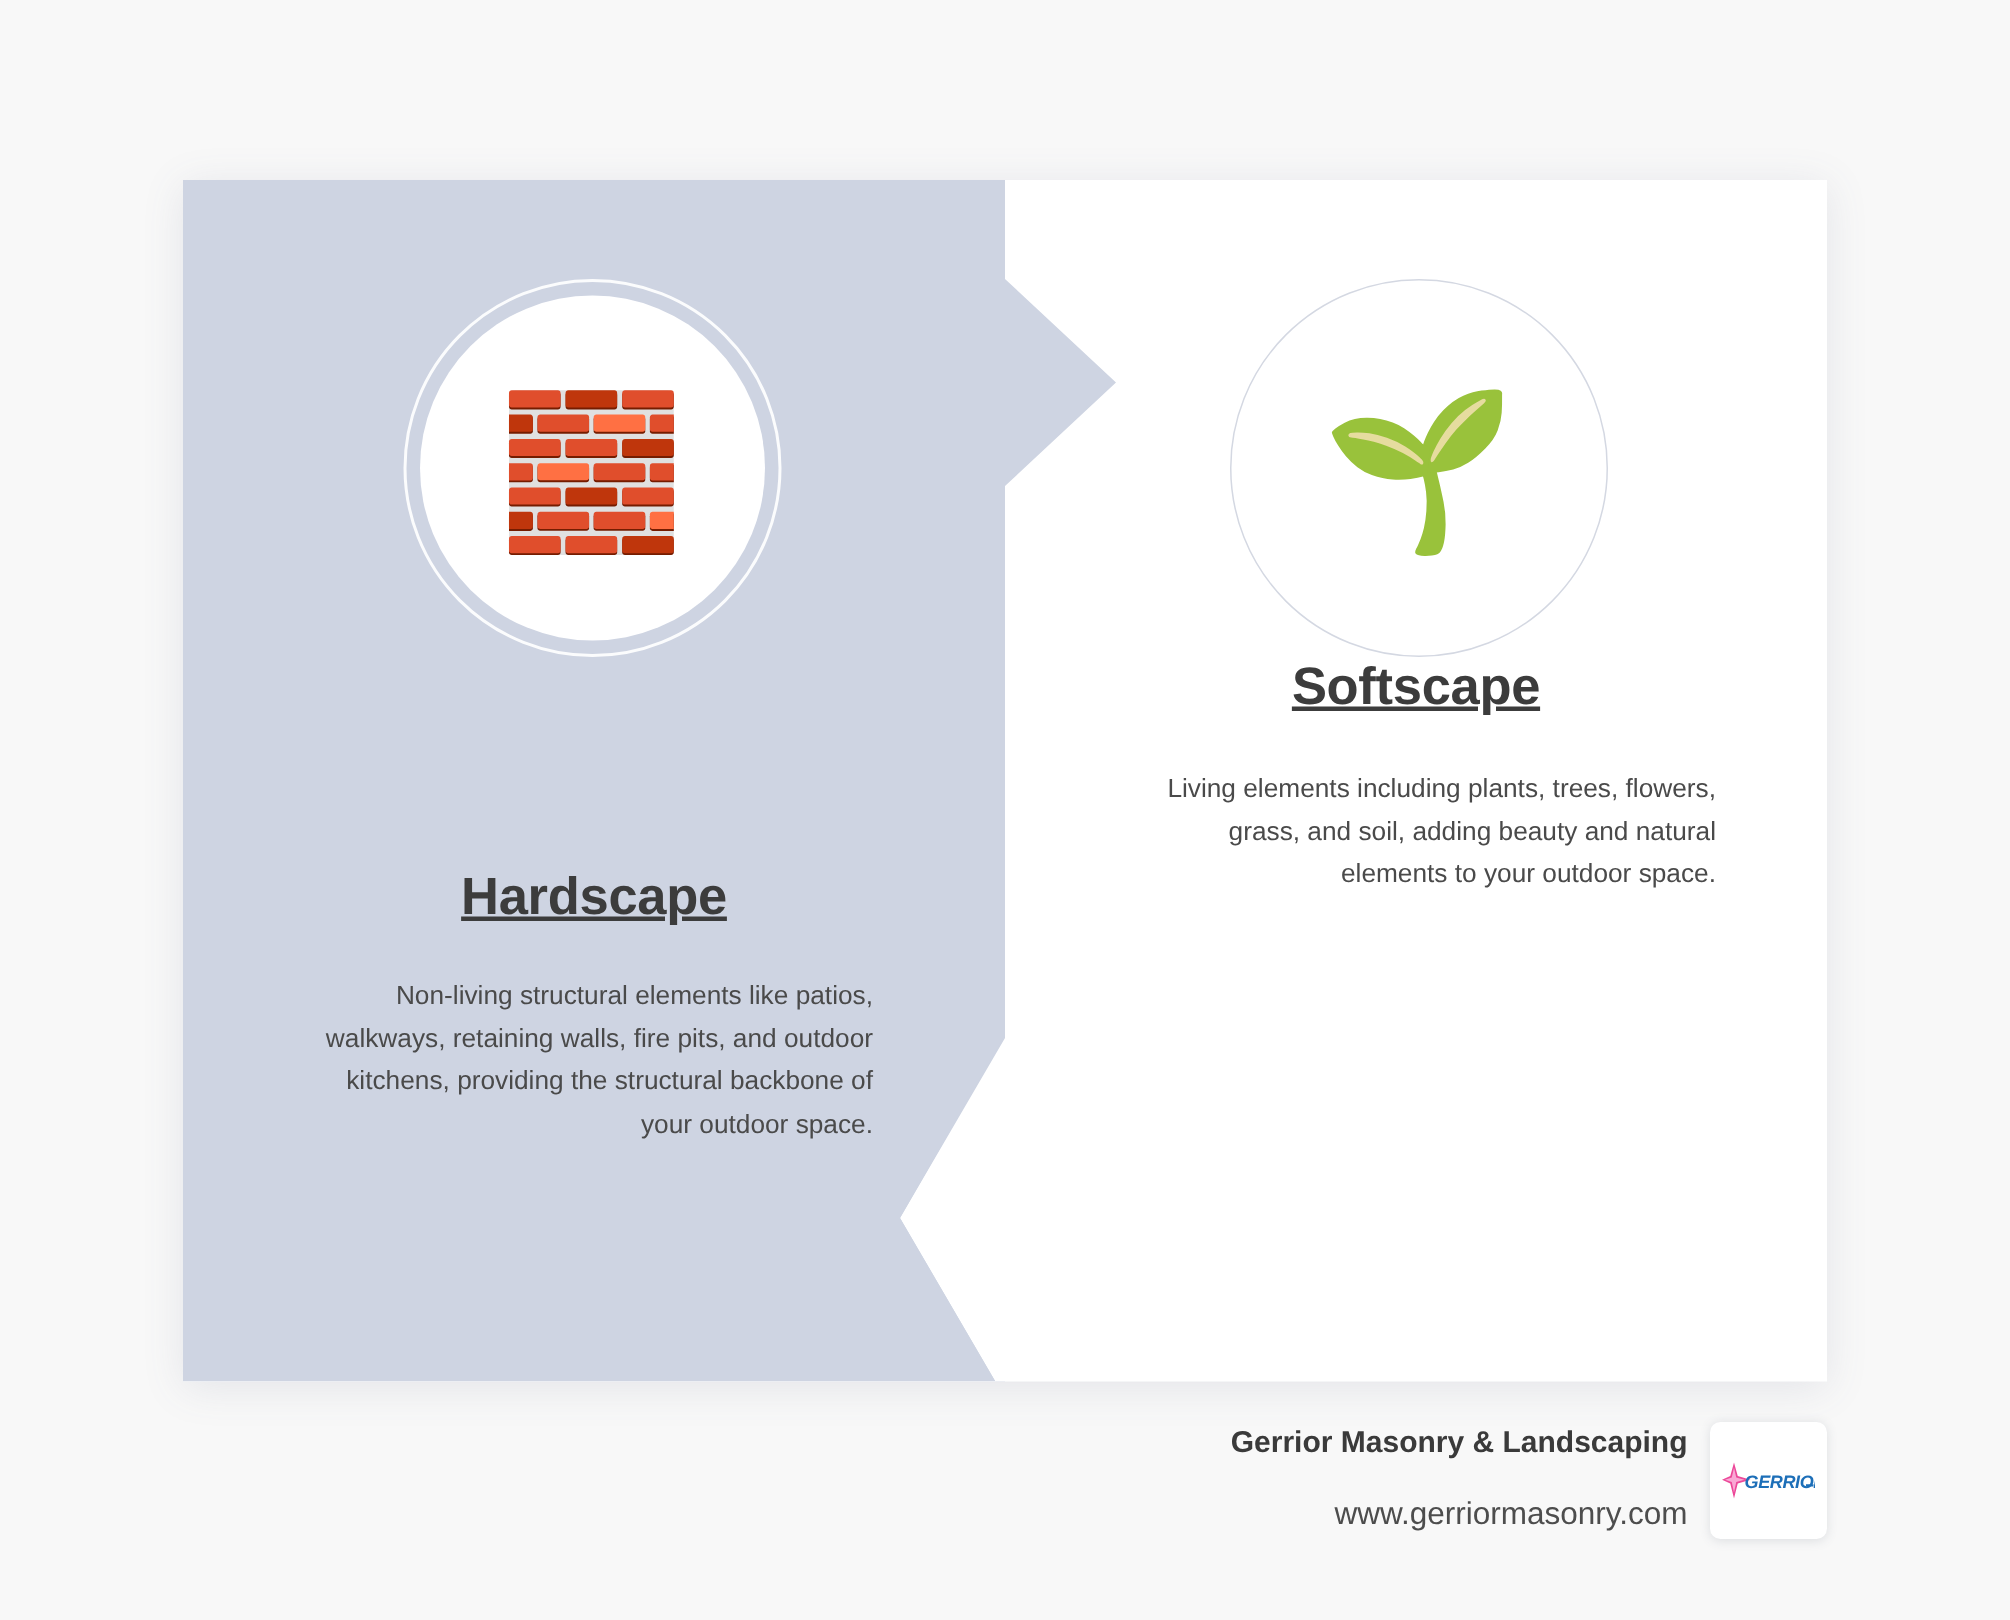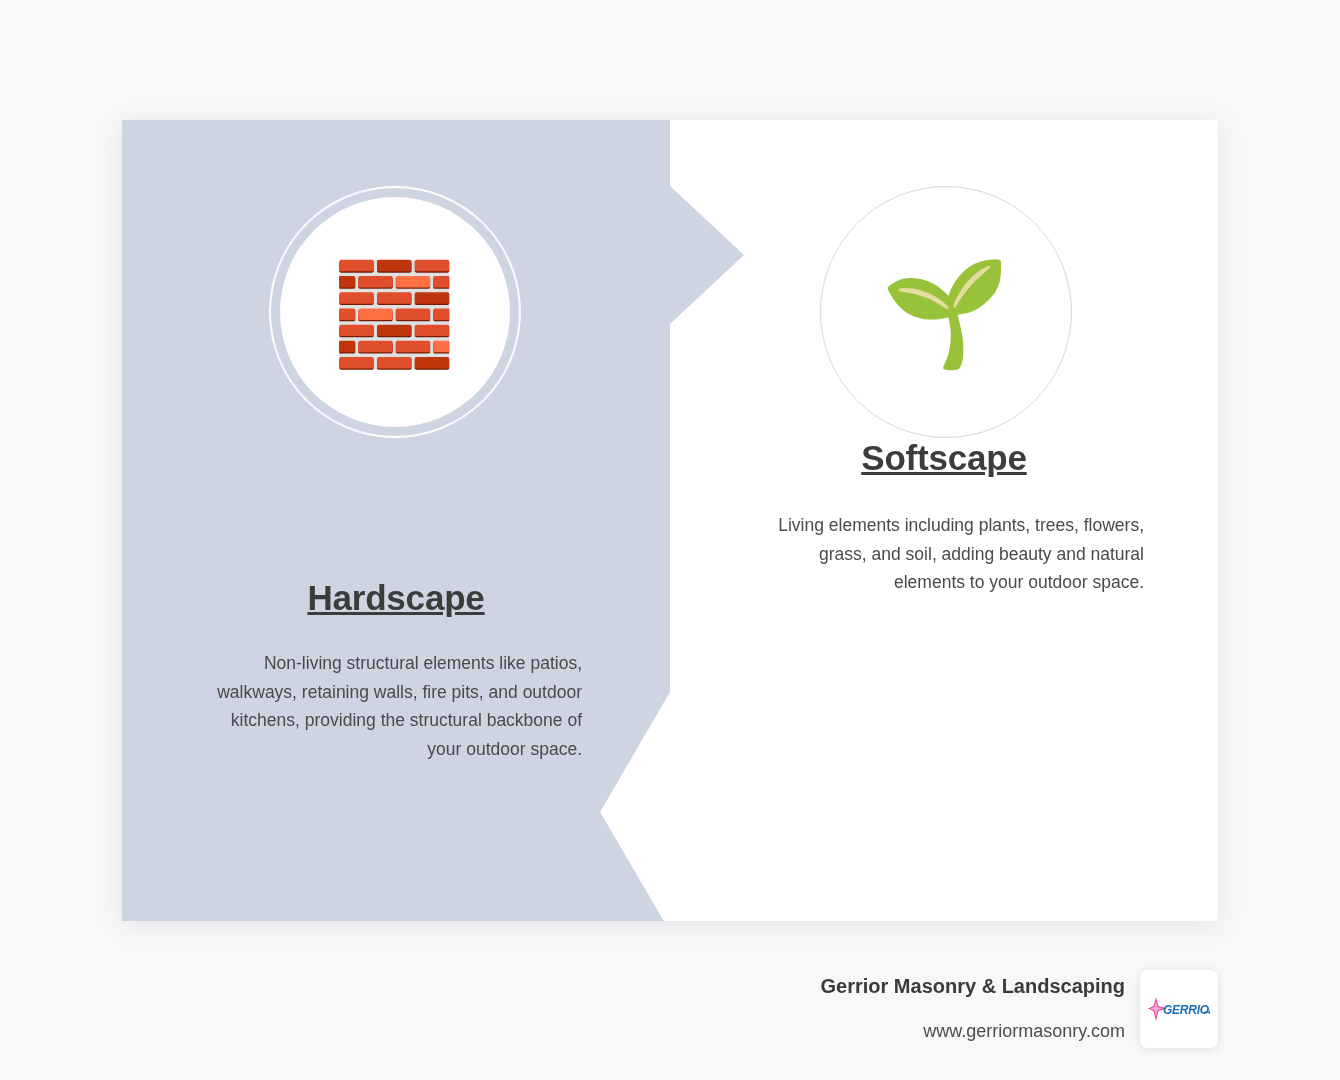--- a/index.html
+++ b/index.html
@@ -133,37 +133,37 @@
     margin: 0;
     max-width: 380px;
   }
   #hardscape-desc { margin-top: 31px; max-width: 372px; }
   #softscape-desc { margin-top: 33px; max-width: 400px; }
 
   
   #footer {
     position: absolute;
     right: 122px;
-    bottom: 32px;
+    bottom: 54px;
     display: flex;
     align-items: center;
     gap: 15px;
   }
   #footer-text {
     text-align: right;
   }
   #brand-name {
     font-size: 20px;
     font-weight: bold;
     color: #3a3a3a;
     line-height: 1.35;
     white-space: nowrap;
   }
   #brand-url {
-    font-size: 18px;
+    font-size: 21px;
     color: #4d4d4d;
     line-height: 1.5;
     margin-top: 18px;
     white-space: nowrap;
   }
   #brand-logo-tile {
     width: 78px;
     height: 78px;
     background: #ffffff;
     border-radius: 7px;

